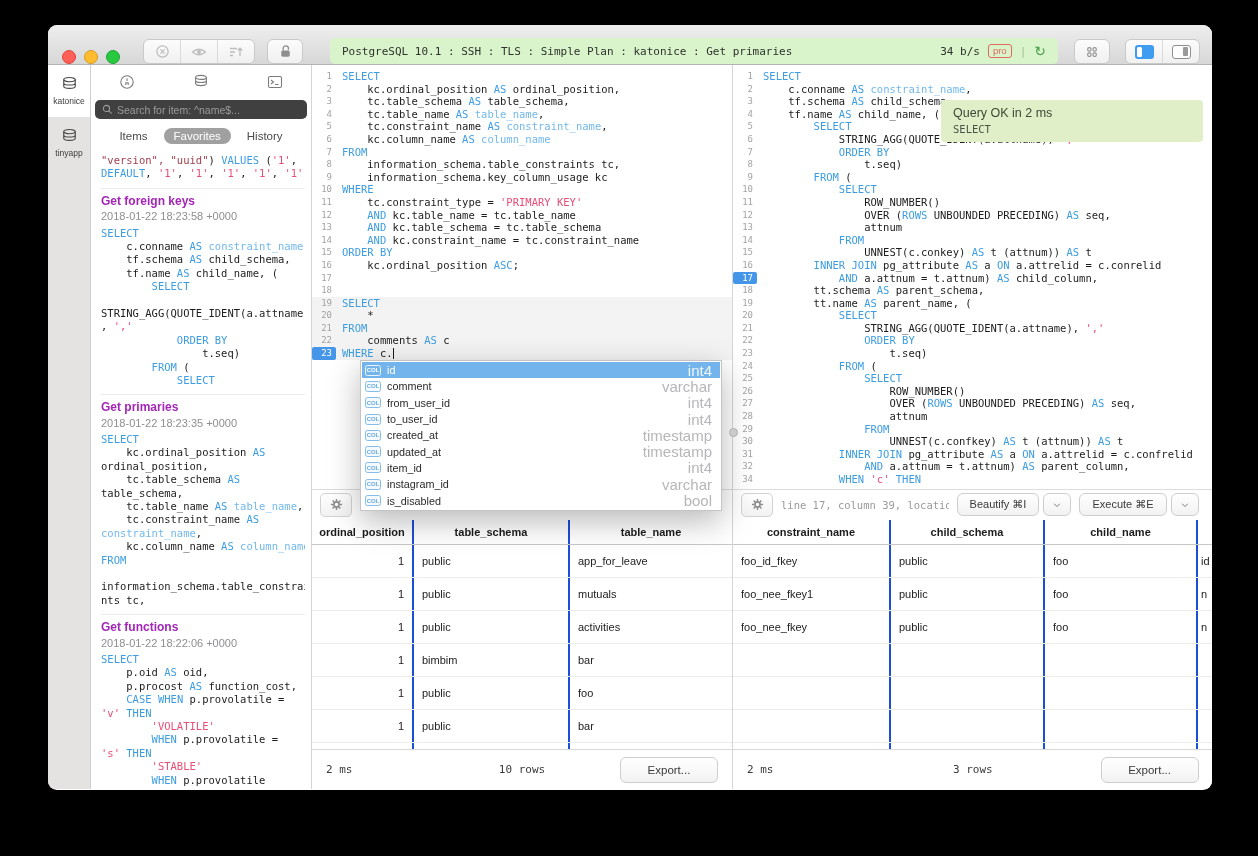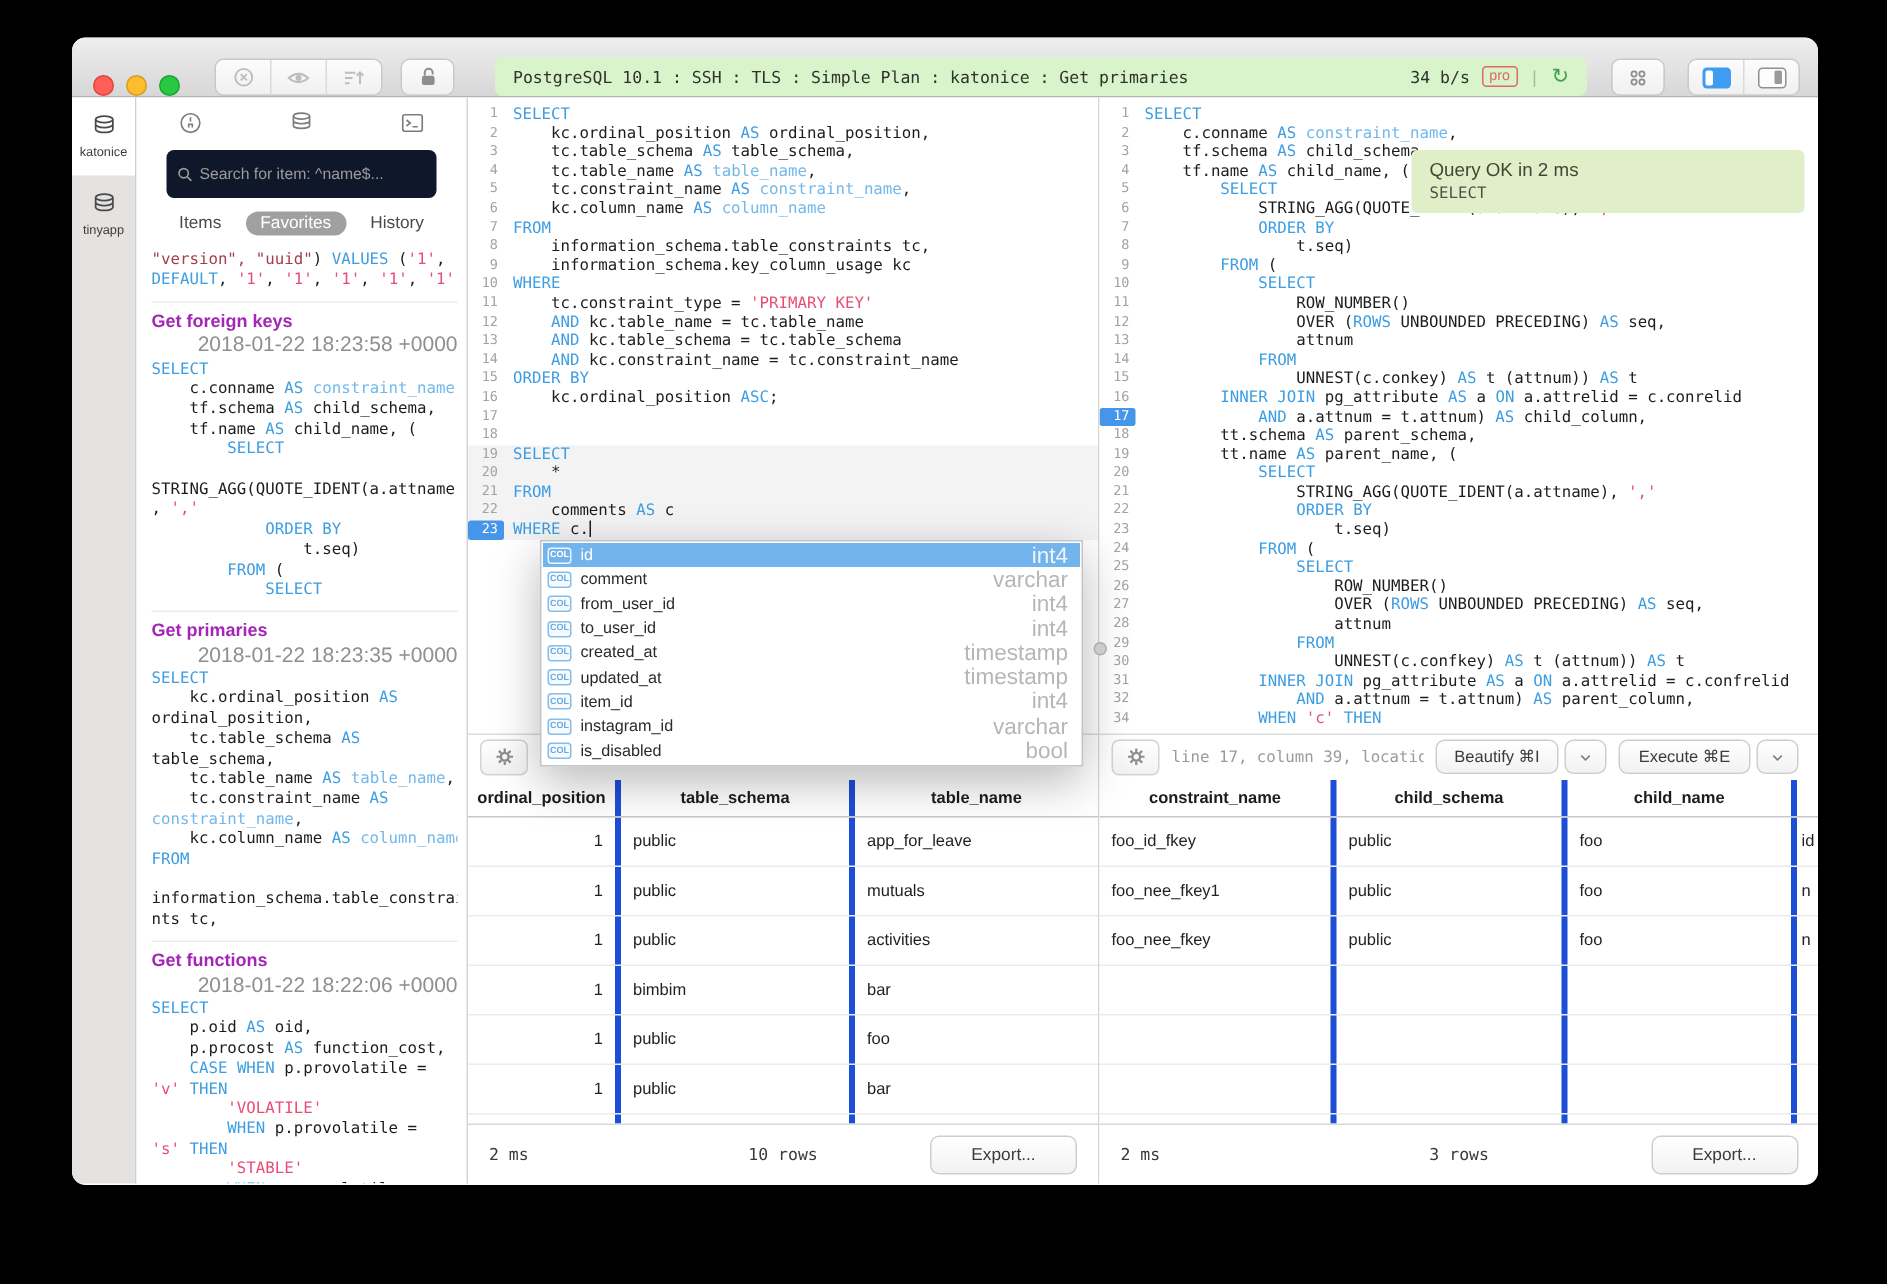--- a/index.html
+++ b/index.html
@@ -35,31 +35,31 @@
   .panel-ic.right-off::after{content:"";position:absolute;right:1.5px;top:1.5px;width:5px;height:9px;background:#9a9a9a;border-radius:1px;}
   
   .win-body{display:flex;height:724px;}
   .conn-strip{width:42px;background:#e5e3e1;border-right:1px solid #d1cfcd;flex:none;display:flex;flex-direction:column;}
   .conn-item{height:52px;display:flex;flex-direction:column;align-items:center;justify-content:center;gap:3px;
     font-size:8.5px;color:#3c3c3c;}
   .conn-item.sel{background:#fff;}
   
   .fav-panel{width:220px;border-right:1px solid #d5d5d5;background:#fff;flex:none;display:flex;flex-direction:column;overflow:hidden;}
   .fav-icons{height:26px;display:flex;align-items:center;justify-content:space-between;padding:4px 28px 0;}
-  .fav-search{margin:5px 20px 5px;height:32px;background:#0f172a;border-radius:5px;display:flex;align-items:center;
+  .fav-search{margin:5px 4px 5px;height:19px;background:#404040;border-radius:5px;display:flex;align-items:center;
     padding:0 7px;gap:4px;color:#9b9b9b;font-size:10.5px;flex:none;}
   .fav-search span{white-space:nowrap;overflow:hidden;}
   .fav-tabs{height:24px;display:flex;align-items:center;justify-content:center;gap:16px;font-size:11.5px;color:#4a4a4a;flex:none;}
   .tab-pill{background:#a0a0a0;color:#fff;border-radius:10px;padding:2px 10px;}
   .fav-list{flex:1;overflow:hidden;padding:2px 6px 0 10px;font-family:"DejaVu Sans Mono",monospace;
     font-size:10.5px;line-height:13.4px;color:#1d1d1f;}
   .fav-item{padding:4px 0 7px;border-bottom:1px solid #ececec;}
   .fav-item:last-child{border-bottom:none;}
   .fav-title{font-family:"Liberation Sans",sans-serif;font-weight:bold;font-size:12px;color:#a326b6;margin:2px 0 2px;}
-  .fav-date{font-family:"Liberation Sans",sans-serif;font-size:14px;color:#8e8e93;margin-bottom:3px;text-align:right;}
+  .fav-date{font-family:"Liberation Sans",sans-serif;font-size:11px;color:#8e8e93;margin-bottom:3px;}
   .fav-code div{white-space:pre;overflow:hidden;height:13.4px;}
   
   .panel{display:flex;flex-direction:column;position:relative;background:#fff;}
   .mid{width:420px;border-right:1px solid #d5d5d5;flex:none;}
   .rt{flex:1;}
   .editor{height:425px;overflow:hidden;padding-top:5px;box-sizing:border-box;
     font-family:"DejaVu Sans Mono",monospace;font-size:10.5px;line-height:12.6px;}
   .ed-line{display:flex;height:12.6px;}
   .ed-line.hl{background:#f3f3f3;}
   .gut{width:20px;text-align:right;padding-right:4px;color:#a3a3a7;font-size:9px;flex:none;line-height:12.6px;}
@@ -72,21 +72,21 @@
   .gear-btn{width:30px;height:22px;border:1px solid #d3d3d3;border-radius:5px;flex:none;
     background:linear-gradient(#fff,#f2f2f2);display:flex;align-items:center;justify-content:center;}
   .pos-text{font-family:"DejaVu Sans Mono",monospace;font-size:10.5px;color:#9a9a9e;flex:1;
     white-space:nowrap;overflow:hidden;}
   .tb-group{display:flex;gap:4px;}
   .tb-btn{height:23px;border:1px solid #cecece;border-radius:6px;background:linear-gradient(#fff,#f2f2f2);
     font-size:11px;color:#3a3a3a;display:flex;align-items:center;padding:0 12px;box-sizing:border-box;}
   .tb-chev{width:28px;padding:0;justify-content:center;}
   
   .tbl-head{height:24px;border-bottom:1px solid #c8c8c8;display:flex;font-weight:bold;font-size:11px;color:#1c1c1c;flex:none;}
-  .cell{border-right:4px solid #1d4ed8;height:100%;display:flex;align-items:center;padding:0 8px;
+  .cell{border-right:2px solid #1d4ed8;height:100%;display:flex;align-items:center;padding:0 8px;
     box-sizing:border-box;overflow:hidden;white-space:nowrap;}
   .tbl-head .cell{justify-content:center;}
   .tbl-body{height:205px;overflow:hidden;}
   .tbl-row{height:32px;display:flex;border-bottom:1px solid #ececec;font-size:11px;color:#222;}
   .mid .c0{width:102px;} .mid .c1{width:156px;} .mid .c2{width:162px;border-right:none;}
   .mid .tbl-row .c0{justify-content:flex-end;}
   .rt .c0{width:158px;} .rt .c1{width:154px;} .rt .c2{width:153px;} .rt .c3{flex:1;border-right:none;padding:0 3px;}
   .statusbar{height:40px;border-top:1px solid #d8d8d8;display:flex;align-items:center;
     padding:0 14px;box-sizing:border-box;position:relative;font-family:"DejaVu Sans Mono",monospace;
     font-size:11px;color:#3a3a3a;}

